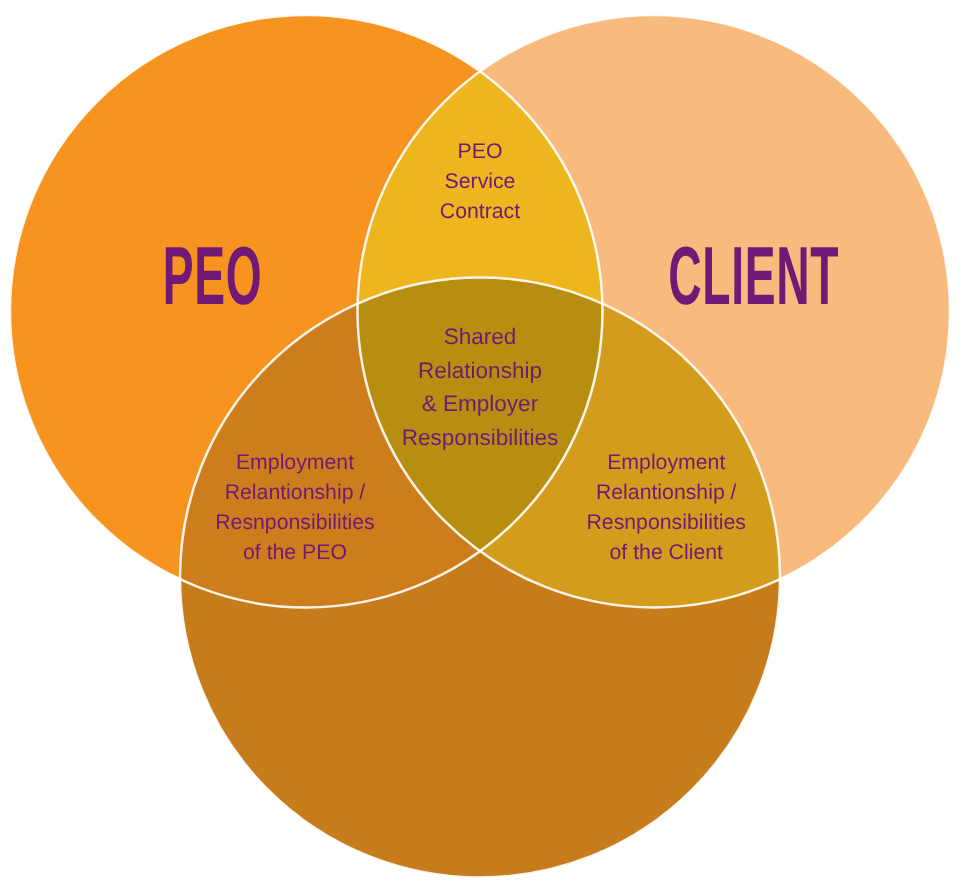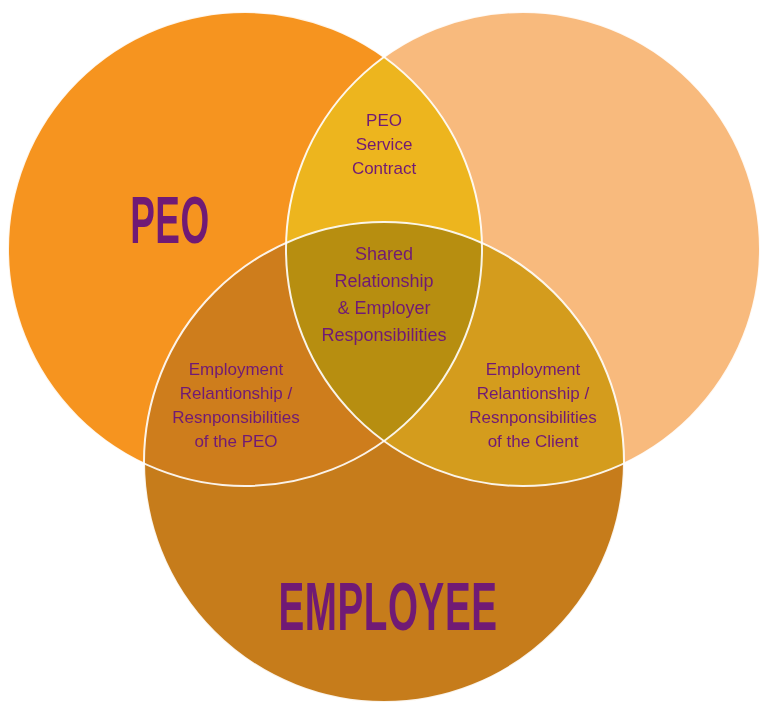--- a/index.html
+++ b/index.html
@@ -46,21 +46,21 @@
   .small-label {
     font-size: 17px;
     line-height: 24px;
     font-weight: 400;
   }
   .center-label {
     font-size: 18px;
     line-height: 27px;
   }
   .top-pos    { left: 384px; top: 145px; }
-  .center-pos { left: 384px; top: 295px; }
+  .center-pos { left: 384px; top: 310px; }
   .left-pos   { left: 236px; top: 406px; }
   .right-pos  { left: 533px; top: 406px; }
 </style>
 </head>
 <body>
 
 <div class="stage">
 
   <svg width="768" height="711" viewBox="0 0 768 711">
     <defs>
@@ -87,22 +87,22 @@
     <g fill="none" stroke-width="2" stroke-opacity="0.9" stroke="#FFFFFF">
       <circle cx="245" cy="249" r="237"></circle>
       <circle cx="523" cy="249" r="237"></circle>
       <circle cx="384" cy="462" r="240"></circle>
     </g>
   </svg>
 
   <div class="label big-label peo-pos">
     <span class="condensed">PEO</span>
   </div>
-  <div class="label big-label employee-pos">
-    <span class="condensed">EMPLOYEE</span>
+  <div class="label big-label client-pos">
+    <span class="condensed">CLIENT</span>
   </div>
 
   <div class="label small-label top-pos">PEO
 Service
 Contract</div>
 
   <div class="label small-label center-label center-pos">Shared
 Relationship
 &amp; Employer
 Responsibilities</div>

